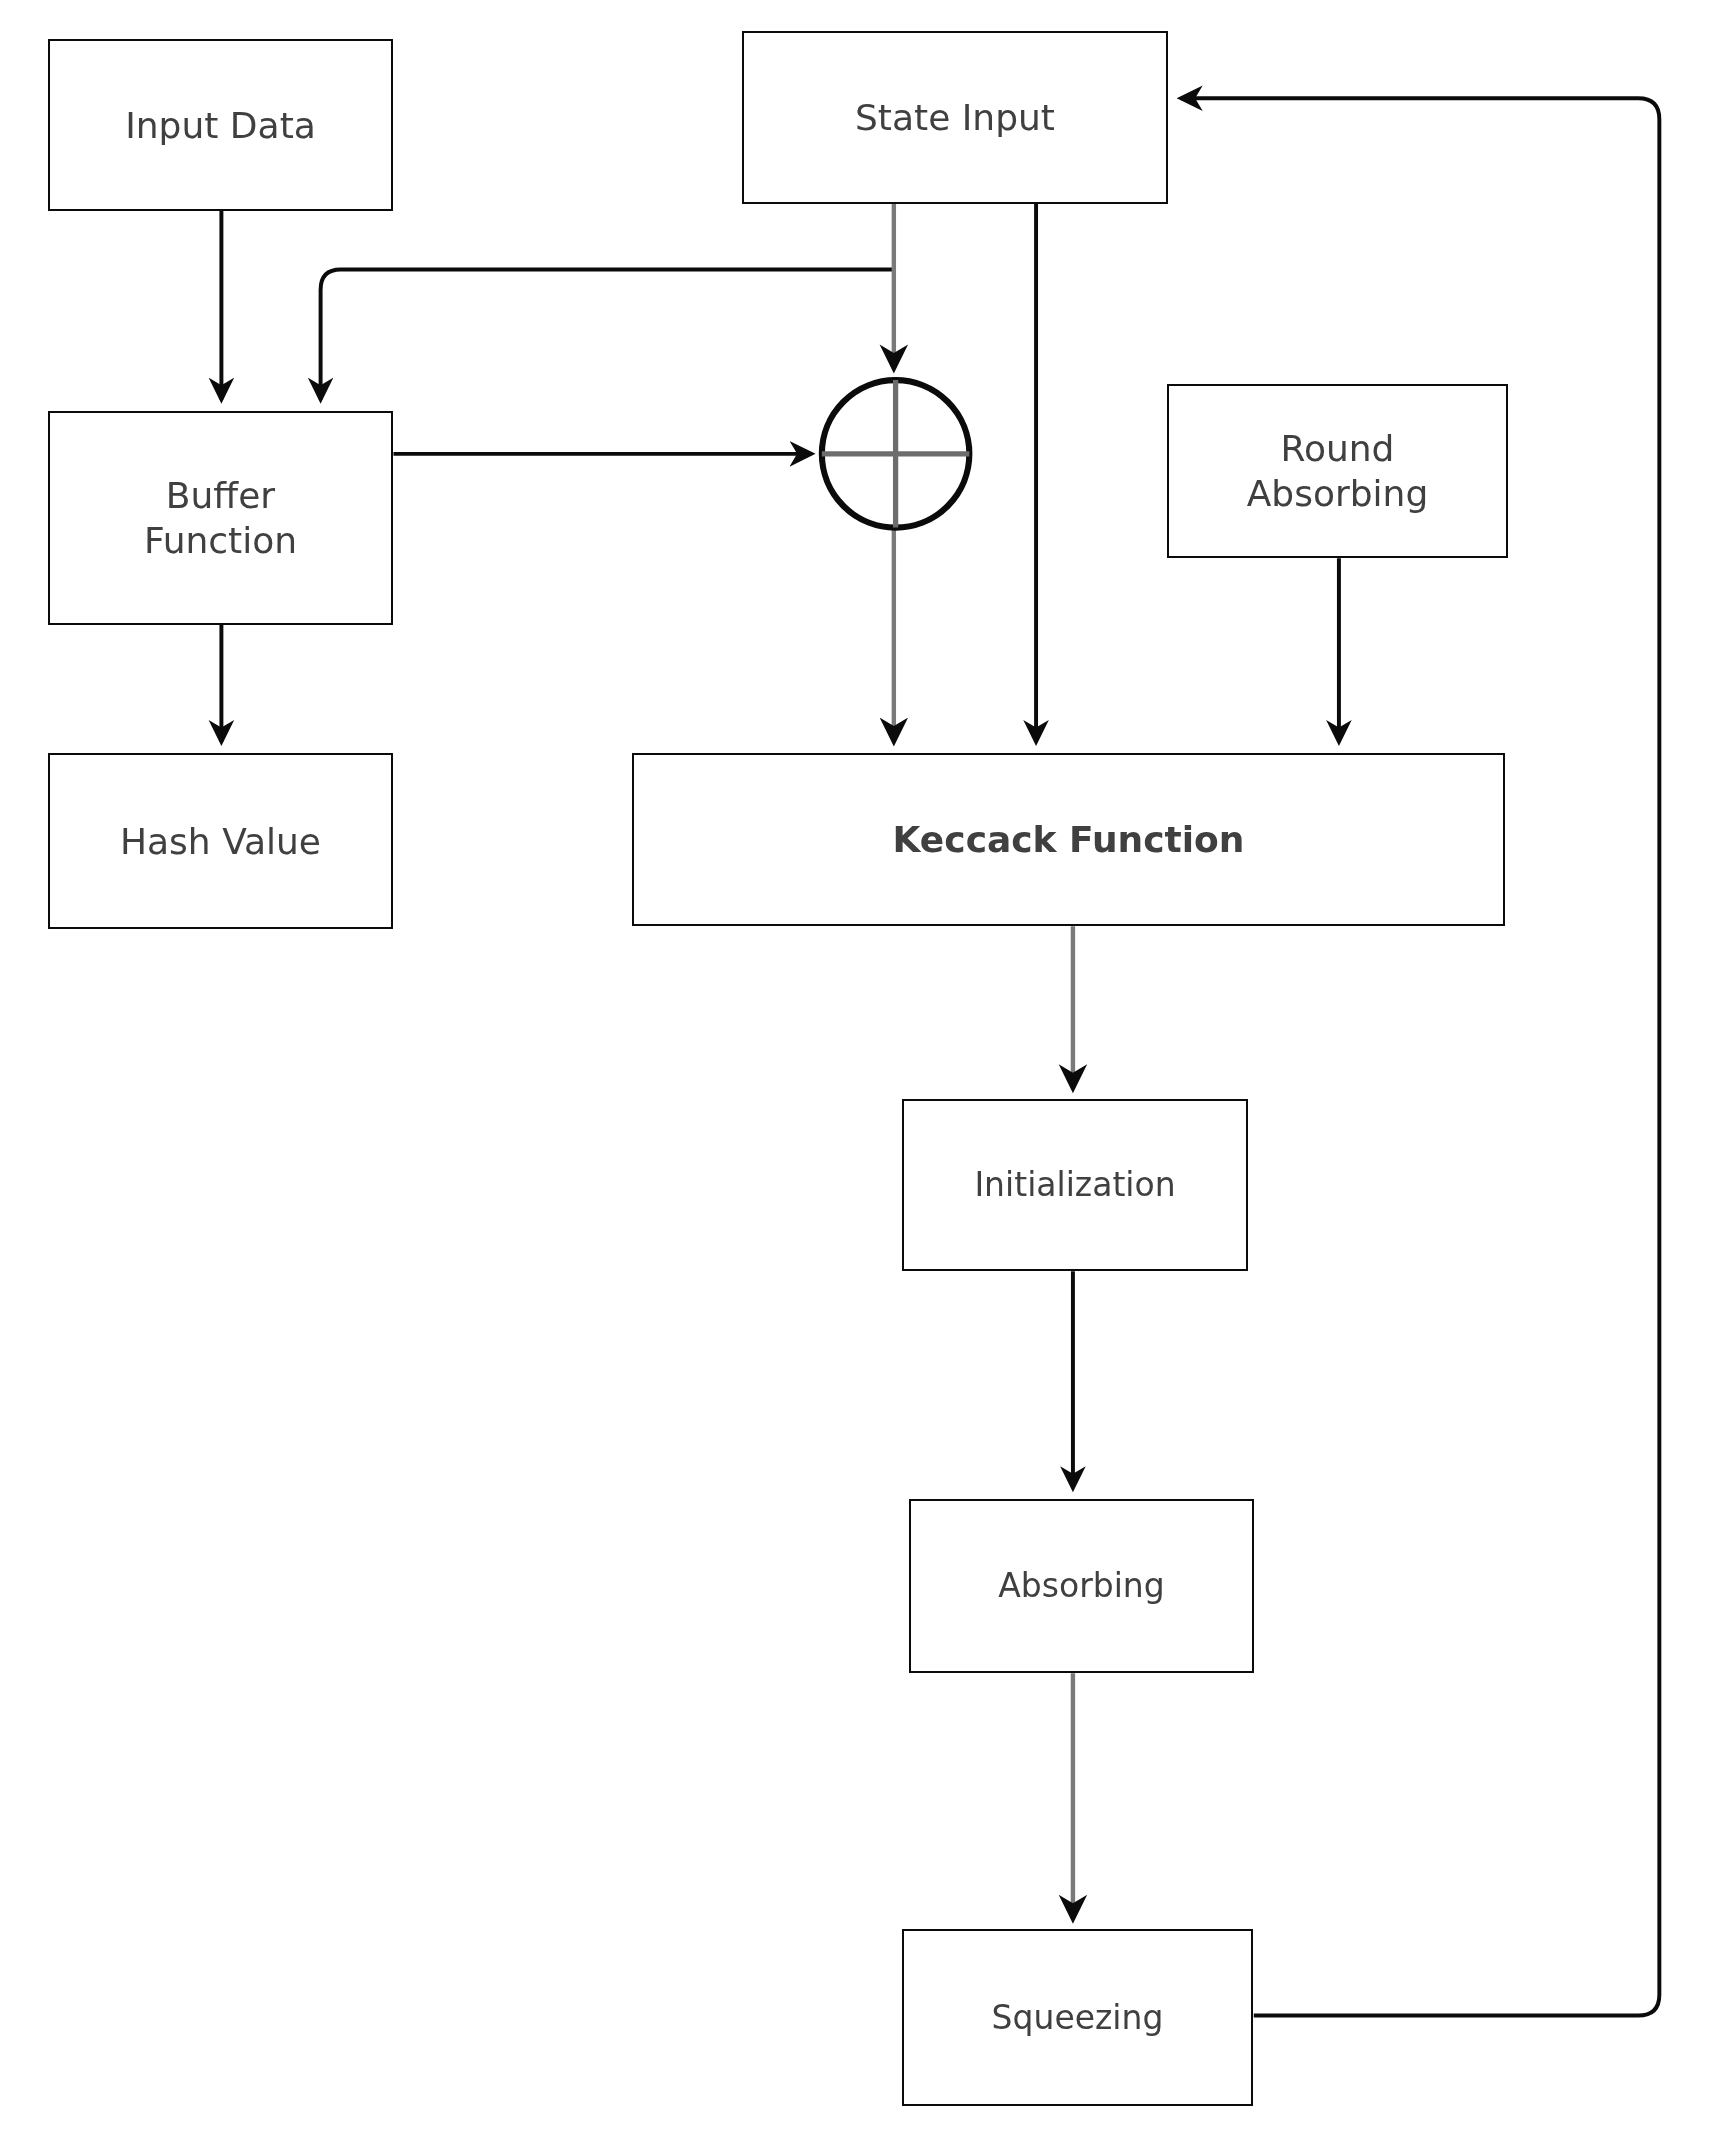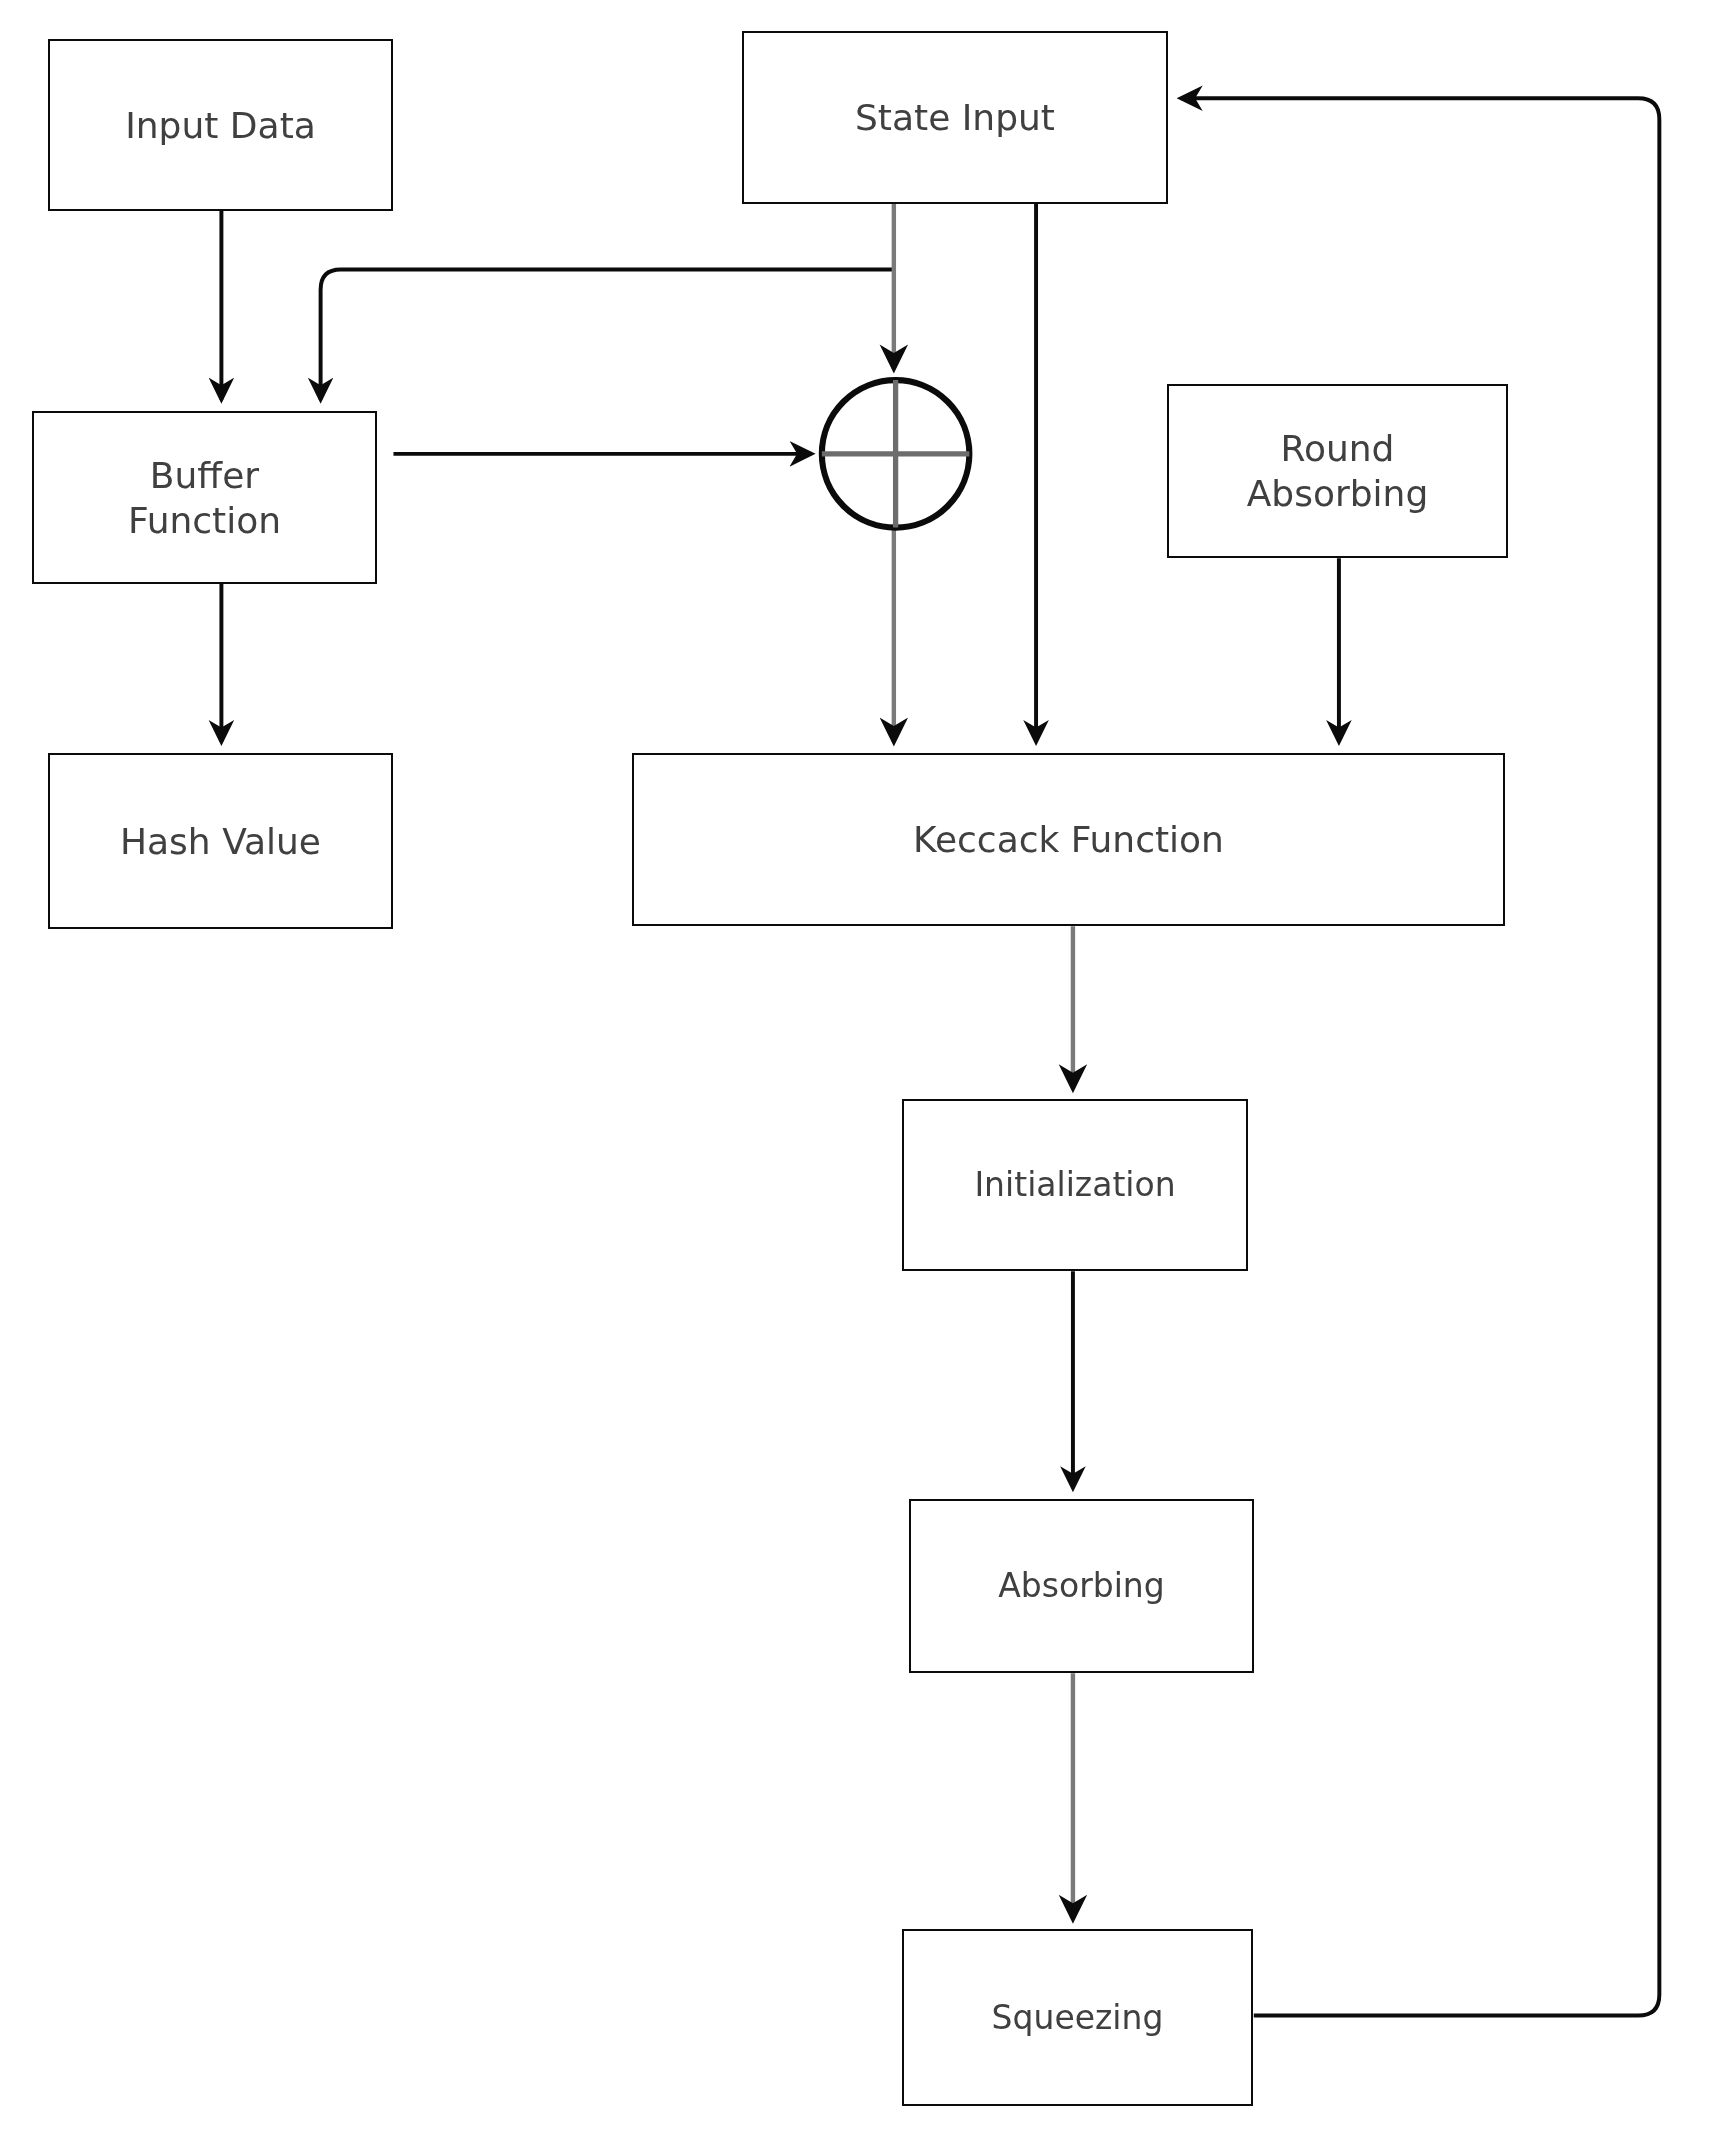--- a/index.html
+++ b/index.html
@@ -104,35 +104,35 @@
   </svg>
 
   <div class="node-box fs-lg" style="left:48px; top:39px; width:345px; height:172px;">
     <span class="node-label">Input Data</span>
   </div>
 
   <div class="node-box fs-lg" style="left:742px; top:31px; width:426px; height:173px;">
     <span class="node-label">State Input</span>
   </div>
 
-  <div class="node-box fs-lg" style="left:32px; top:411px; width:345px; height:173px;">
+  <div class="node-box fs-lg" style="left:48px; top:411px; width:345px; height:214px;">
     <span class="node-label">Buffer
 Function</span>
   </div>
 
   <div class="node-box fs-lg" style="left:1167px; top:384px; width:341px; height:174px;">
     <span class="node-label">Round
 Absorbing</span>
   </div>
 
   <div class="node-box fs-lg" style="left:48px; top:753px; width:345px; height:176px;">
     <span class="node-label">Hash Value</span>
   </div>
 
-  <div class="node-box fs-lg" style="left:632px; top:753px; width:873px; height:173px;">
+  <div class="node-box fs-lg" style="left:632px; top:753px; width:873px; height:173px;font-weight:bold;">
     <span class="node-label">Keccack Function</span>
   </div>
 
   <div class="node-box fs-md" style="left:902px; top:1099px; width:346px; height:172px;">
     <span class="node-label">Initialization</span>
   </div>
 
   <div class="node-box fs-md" style="left:909px; top:1499px; width:345px; height:174px;">
     <span class="node-label">Absorbing</span>
   </div>

